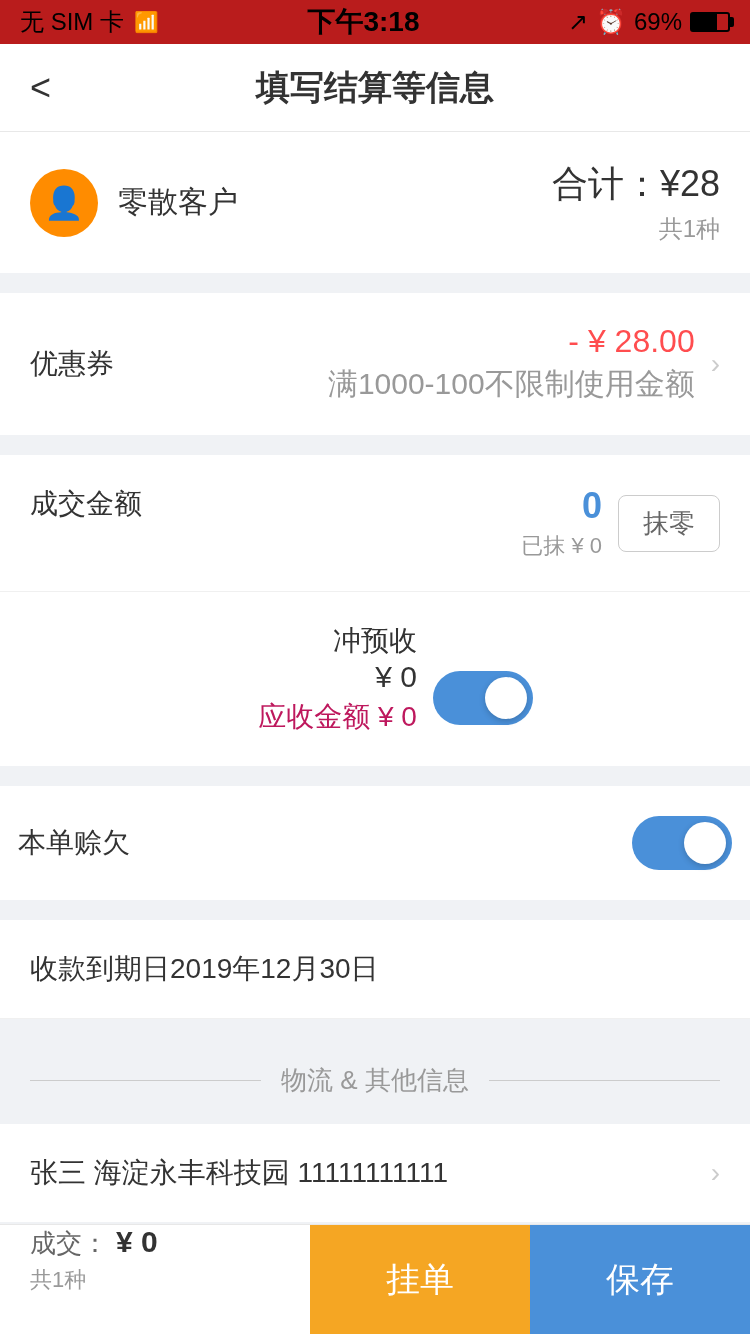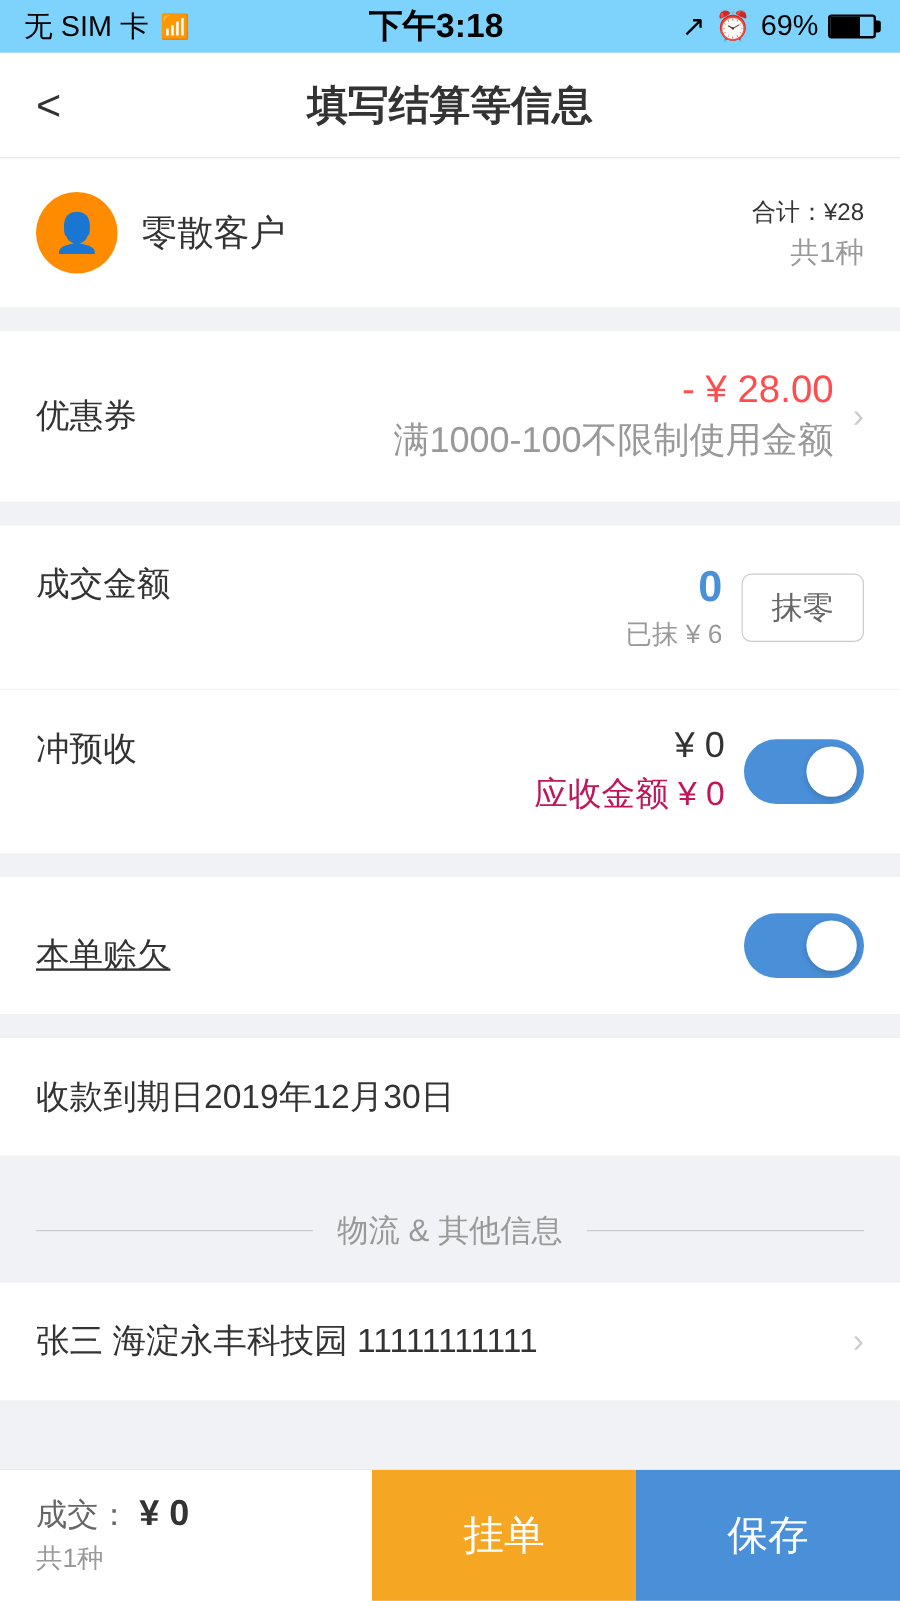--- a/index.html
+++ b/index.html
@@ -11,21 +11,21 @@
       font-family: -apple-system, "PingFang SC", "Helvetica Neue", Arial, sans-serif;
       font-size: 28px;
       color: #333;
       position: relative;
     }
 
     
     .status-bar {
       width: 100%;
       height: 44px;
-      background: #7dd3fc;
+      background: #b91c1c;
       display: flex;
       align-items: center;
       justify-content: space-between;
       padding: 0 20px;
       font-size: 24px;
       color: #000;
     }
     .status-left { display: flex; align-items: center; gap: 10px; }
     .status-center { font-size: 28px; font-weight: 600; }
     .status-right { display: flex; align-items: center; gap: 8px; font-size: 24px; }
@@ -113,21 +113,21 @@
       font-size: 32px;
     }
     .customer-name {
       font-size: 30px;
       color: #333;
     }
     .customer-right {
       text-align: right;
     }
     .customer-total {
-      font-size: 20px;
+      font-size: 36px;
       color: #333;
     }
     .customer-count {
       font-size: 24px;
       color: #999;
       margin-top: 4px;
     }
 
     
     .row-item {
@@ -195,21 +195,23 @@
       font-size: 26px;
       color: #666;
       background: #fff;
       cursor: pointer;
     }
 
     
     .pre-row {
       padding: 30px 30px;
       display: flex;
-      justify-content: space-between;
+      align-items: center;
+      justify-content: space-between;
+      flex-direction: column;
     }
     .pre-value-container {
       text-align: right;
     }
     .pre-main {
       font-size: 30px;
       color: #333;
     }
     .pre-sub {
       font-size: 28px;
@@ -236,25 +238,24 @@
       height: 42px;
       background: #fff;
       border-radius: 50%;
       box-shadow: 0 2px 6px rgba(0,0,0,0.2);
     }
 
     
     .debt-section {
       background: #fff;
       margin-bottom: 20px;
-      padding: 30px 30px;
-      display: flex;
-      align-items: flex-end;
-      justify-content: space-between;
-      text-decoration: underline;
+      padding: 30px 18px;
+      display: flex;
+      align-items: center;
+      justify-content: space-between;
     }
     .debt-label {
       font-size: 28px;
       color: #333;
     }
 
     
     .due-date-row {
       background: #fff;
       padding: 30px 30px;
@@ -319,21 +320,21 @@
 
     
     .bottom-bar {
       position: fixed;
       bottom: 0;
       left: 0;
       width: 750px;
       height: 110px;
       background: #fff;
       display: flex;
-      align-items: center;
+      align-items: flex-start;
       border-top: 1px solid #e8e8e8;
     }
     .bottom-info {
       flex: 1;
       padding: 0 30px;
     }
     .bottom-deal-label {
       font-size: 26px;
       color: #666;
     }
@@ -415,21 +416,21 @@
       </div>
     </div>
   </div>
 
   <div class="deal-section">
     <div class="deal-row">
       <span class="row-label">成交金额</span>
       <div class="row-right">
         <div class="row-value-container">
           <div class="deal-amount-value">0</div>
-          <div class="deal-amount-sub">已抹  ¥ 6</div>
+          <div class="deal-amount-sub">已抹  ¥ 0</div>
         </div>
         <button class="round-btn">抹零</button>
       </div>
     </div>
 
     <div class="pre-row">
       <span class="row-label">冲预收</span>
       <div class="row-right">
         <div class="pre-value-container">
           <div class="pre-main">¥ 0</div>

